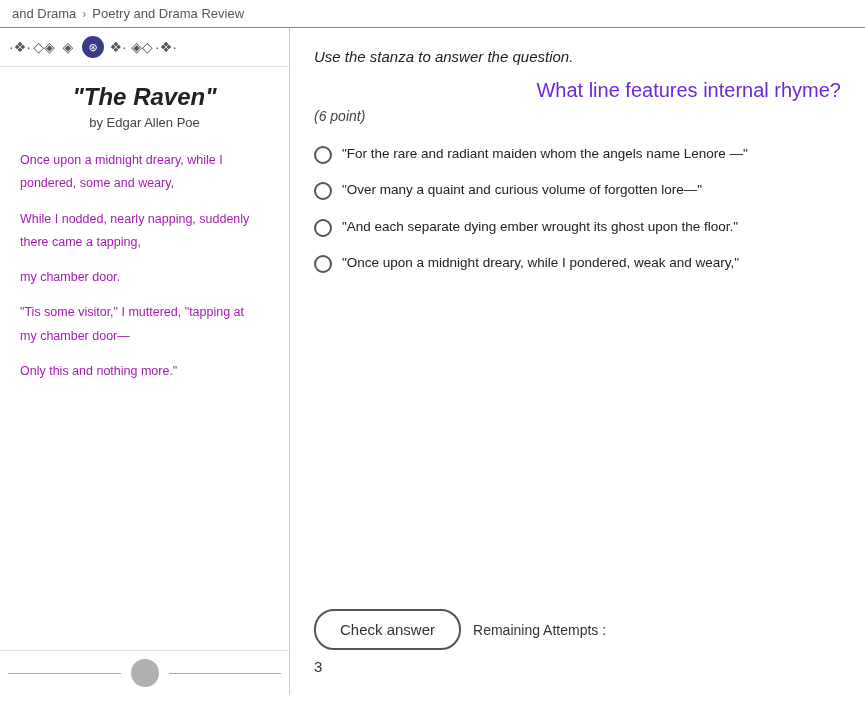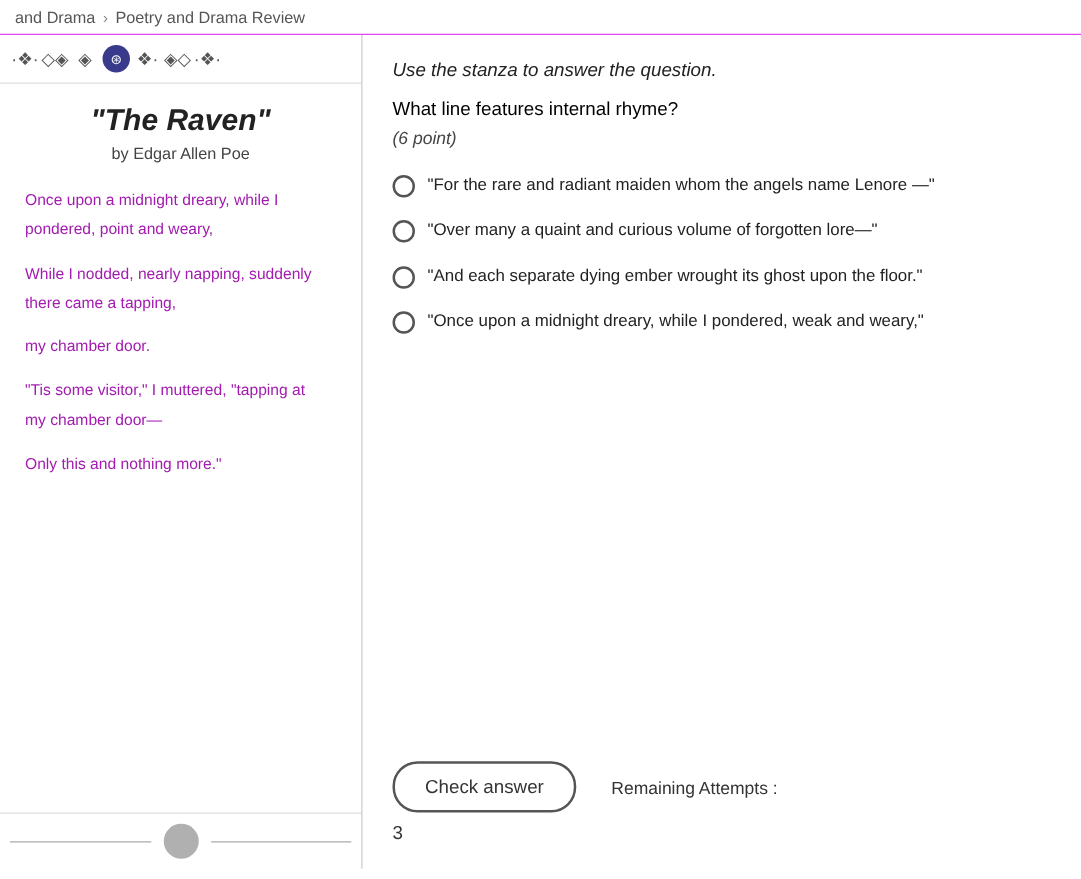--- a/index.html
+++ b/index.html
@@ -143,24 +143,25 @@
 
     .instruction-text {
       font-style: italic;
       font-size: 15px;
       color: #222;
       margin-bottom: 14px;
       font-weight: 500;
     }
 
     .question-text {
-      font-size: 15px;
-      color: #000000;
+      font-size: 20px;
+      color: #6d28d9;
       font-weight: 500;
       margin-bottom: 6px;
+      text-align: right;
     }
 
     .point-text {
       font-size: 14px;
       color: #444;
       font-style: italic;
       margin-bottom: 20px;
     }
 
     .answer-options {
@@ -190,21 +191,21 @@
 
     .option-text {
       font-size: 13.5px;
       color: #222;
       line-height: 1.5;
     }
 
     .bottom-row {
       display: flex;
       align-items: center;
-      gap: 28px;
+      gap: 12px;
       margin-top: auto;
     }
 
     .check-answer-btn {
       border: 2px solid #555;
       border-radius: 20px;
       background: #fff;
       padding: 10px 24px;
       font-size: 15px;
       color: #333;
@@ -246,21 +247,21 @@
       <span class="toolbar-icon">◈◇</span>
       <span class="toolbar-icon">·❖·</span>
     </div>
 
     <div class="poem-content">
       <div class="poem-title">"The Raven"</div>
       <div class="poem-author">by Edgar Allen Poe</div>
 
       <div class="stanza">
         <p>Once upon a midnight dreary, while I</p>
-        <p>pondered, point and weary,</p>
+        <p>pondered, some and weary,</p>
       </div>
 
 
       <div class="stanza">
         <p>While I nodded, nearly napping, suddenly</p>
         <p>there came a tapping,</p>
       </div>
 
       <div class="stanza">
         <p>my chamber door.</p>

